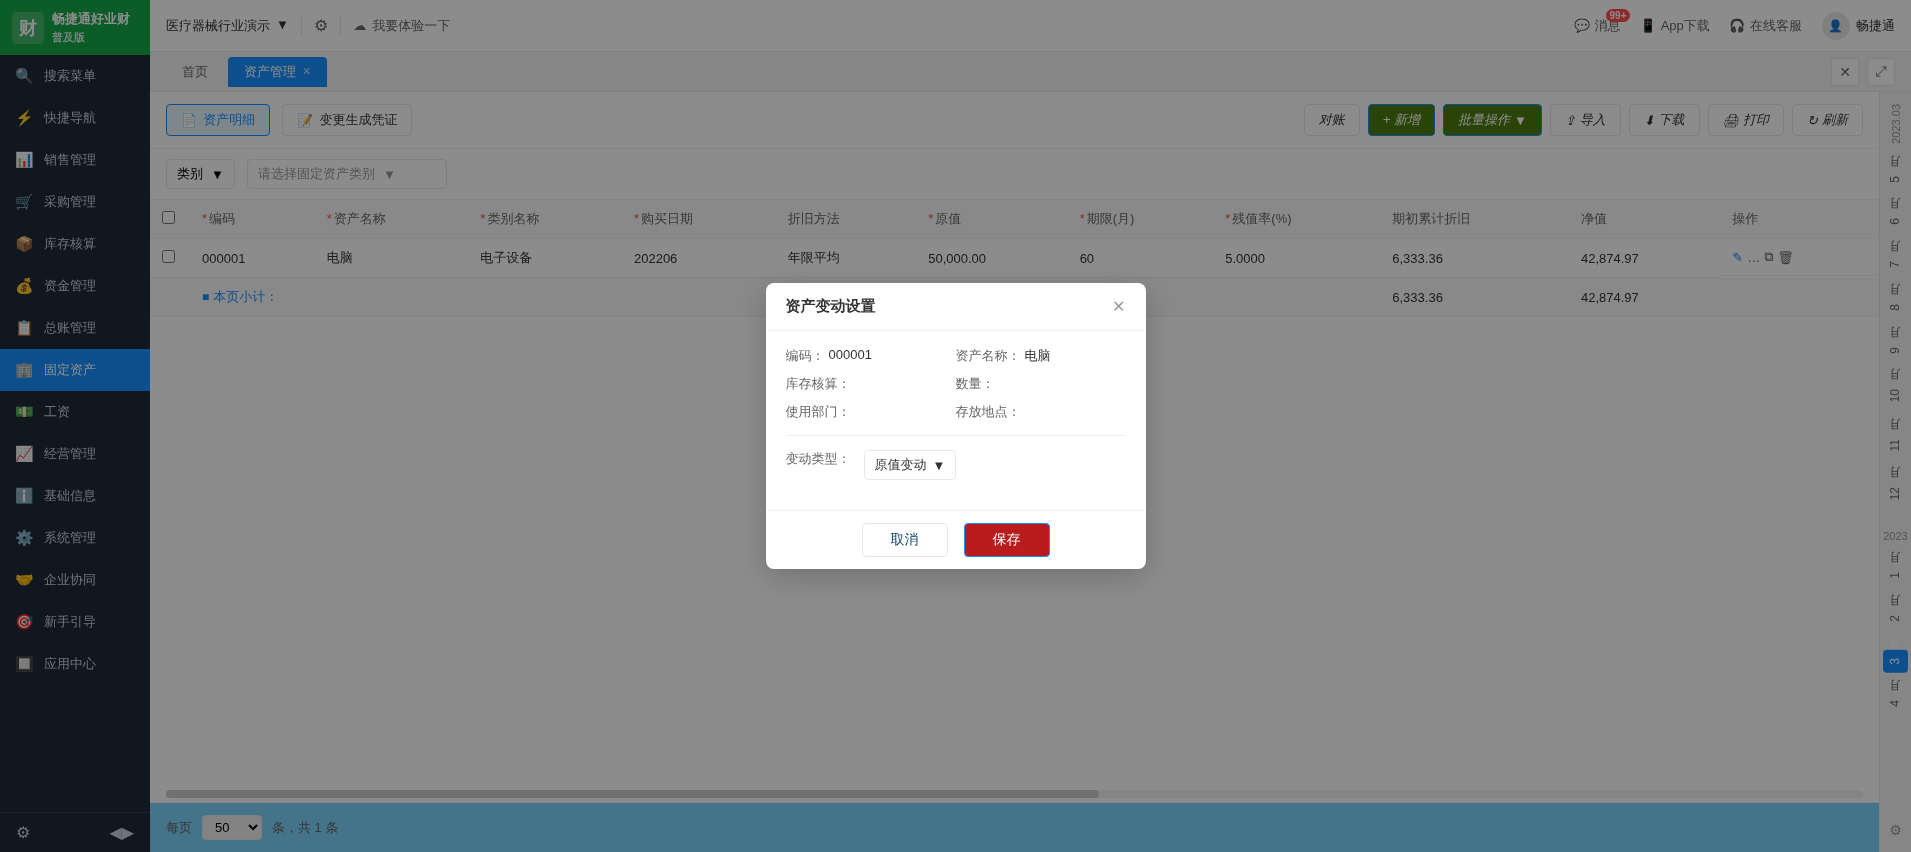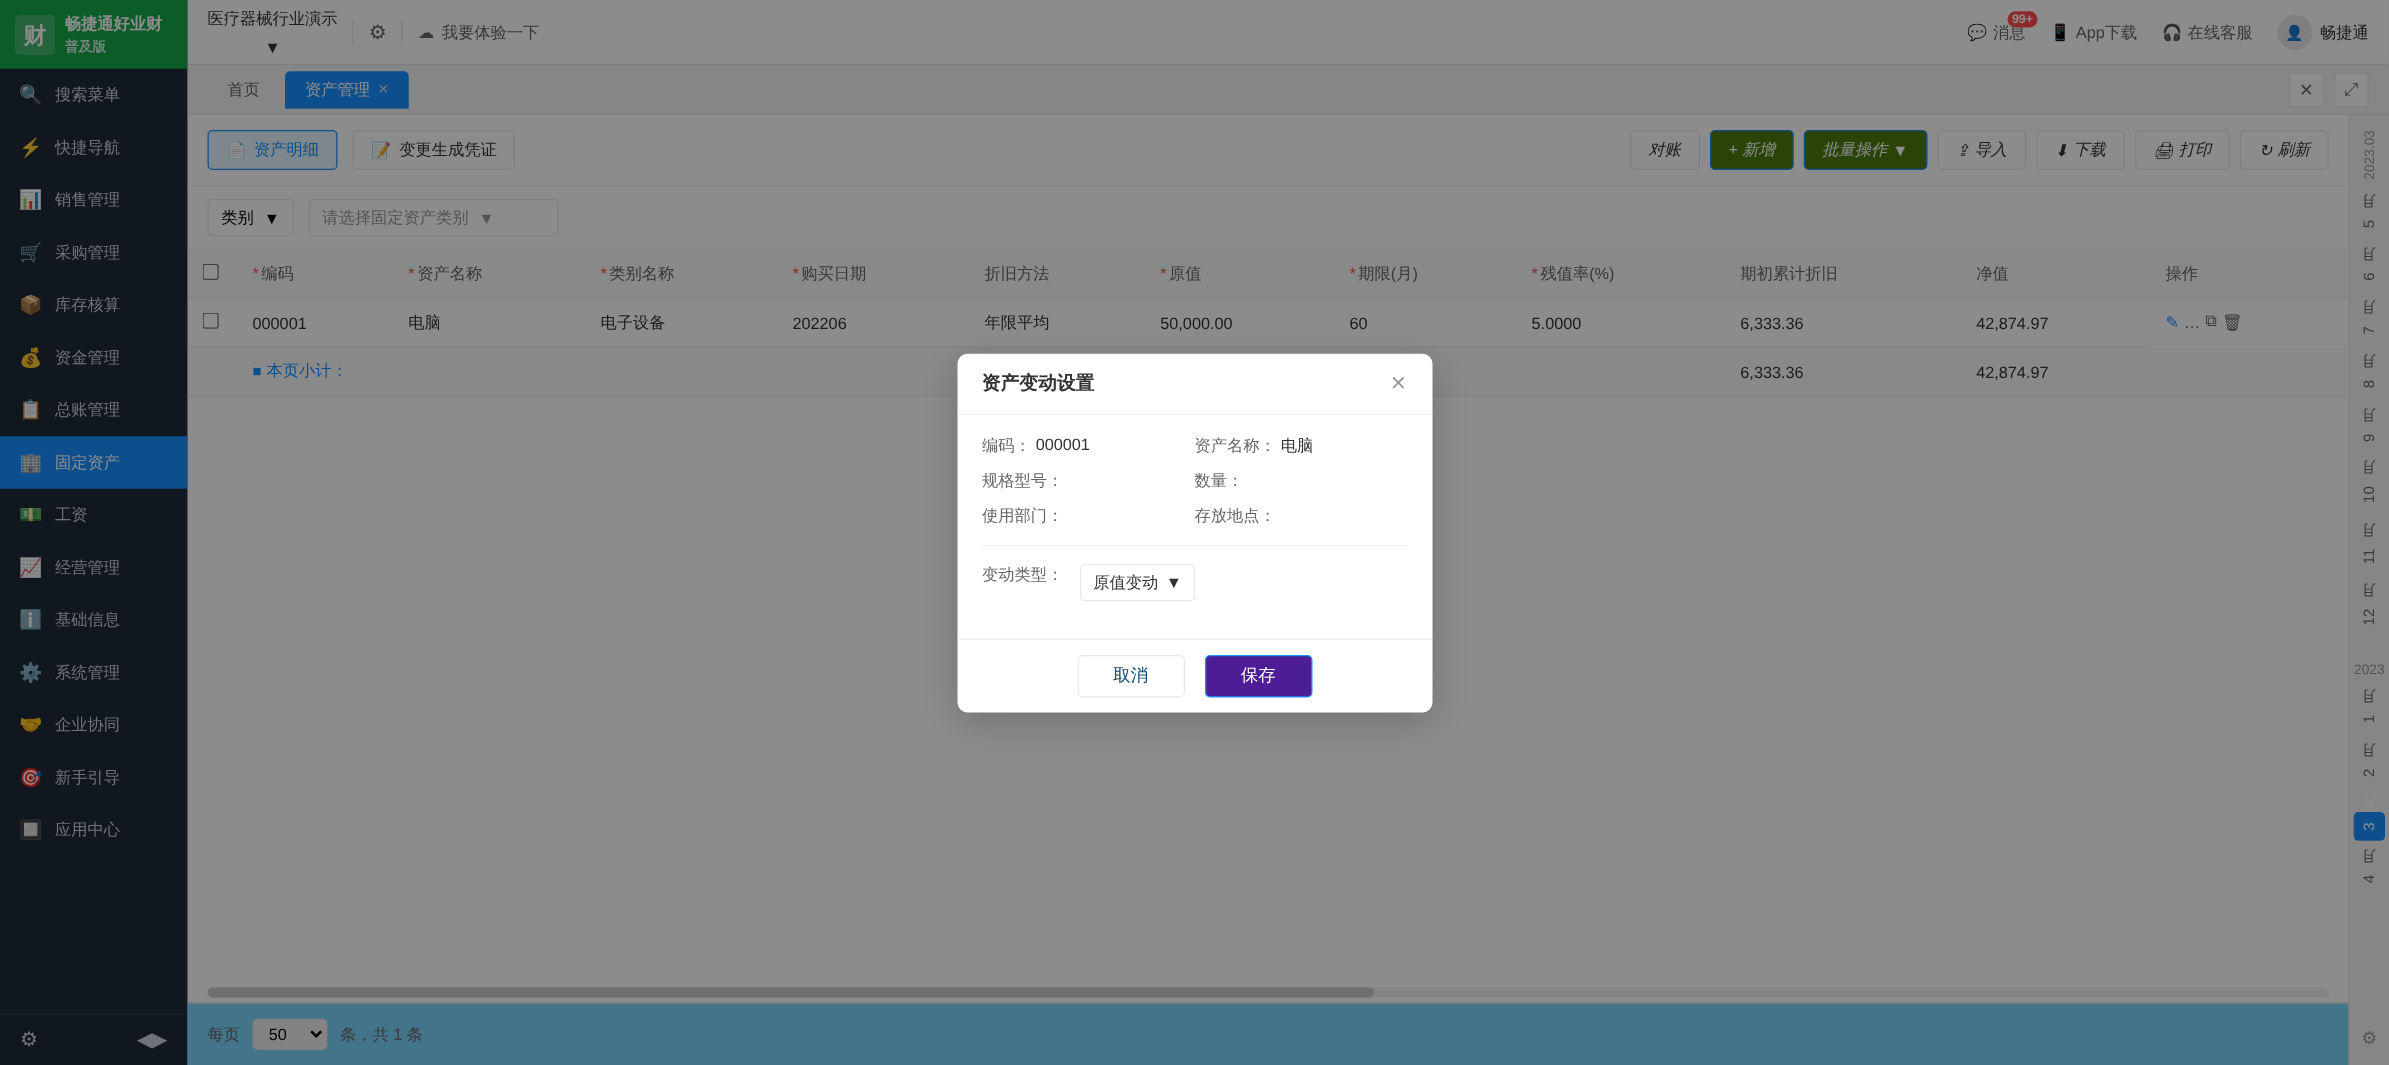--- a/index.html
+++ b/index.html
@@ -91,26 +91,24 @@
       background: #fff;
       height: 52px;
       display: flex;
       align-items: center;
       padding: 0 16px;
       border-bottom: 1px solid #e8e8e8;
       gap: 12px;
     }
     .topbar-company {
       display: flex;
-      align-items: center;
       gap: 6px;
       font-size: 13px;
       color: #333;
       cursor: pointer;
-      flex-direction: column;
     }
     .topbar-divider {
       width: 1px;
       height: 20px;
       background: #e8e8e8;
     }
     .topbar-gear {
       color: #666;
       font-size: 16px;
       cursor: pointer;
@@ -513,21 +511,21 @@
     .modal-btn {
       padding: 7px 28px;
       border-radius: 4px;
       font-size: 14px;
       cursor: pointer;
       border: 1px solid #e8e8e8;
       background: #fff;
       color: #0c4a6e;
     }
     .modal-btn-primary {
-      background: #4c1d95;
+      background: #b91c1c;
       color: #fff;
       border-color: #1890ff;
     }
     .scrollbar-stub {
       height: 8px;
       background: #f0f0f0;
       margin: 4px 16px;
       border-radius: 4px;
     }
     .scrollbar-thumb {
@@ -821,21 +819,21 @@
       <div class="modal-info-grid">
         <div class="modal-info-item">
           <span class="modal-info-label">编码：</span>
           <span class="modal-info-value">000001</span>
         </div>
         <div class="modal-info-item">
           <span class="modal-info-label">资产名称：</span>
           <span class="modal-info-value">电脑</span>
         </div>
         <div class="modal-info-item">
-          <span class="modal-info-label">规格型号：</span>
+          <span class="modal-info-label">库存核算：</span>
           <span class="modal-info-value"></span>
         </div>
         <div class="modal-info-item">
           <span class="modal-info-label">数量：</span>
           <span class="modal-info-value"></span>
         </div>
         <div class="modal-info-item">
           <span class="modal-info-label">使用部门：</span>
           <span class="modal-info-value"></span>
         </div>

